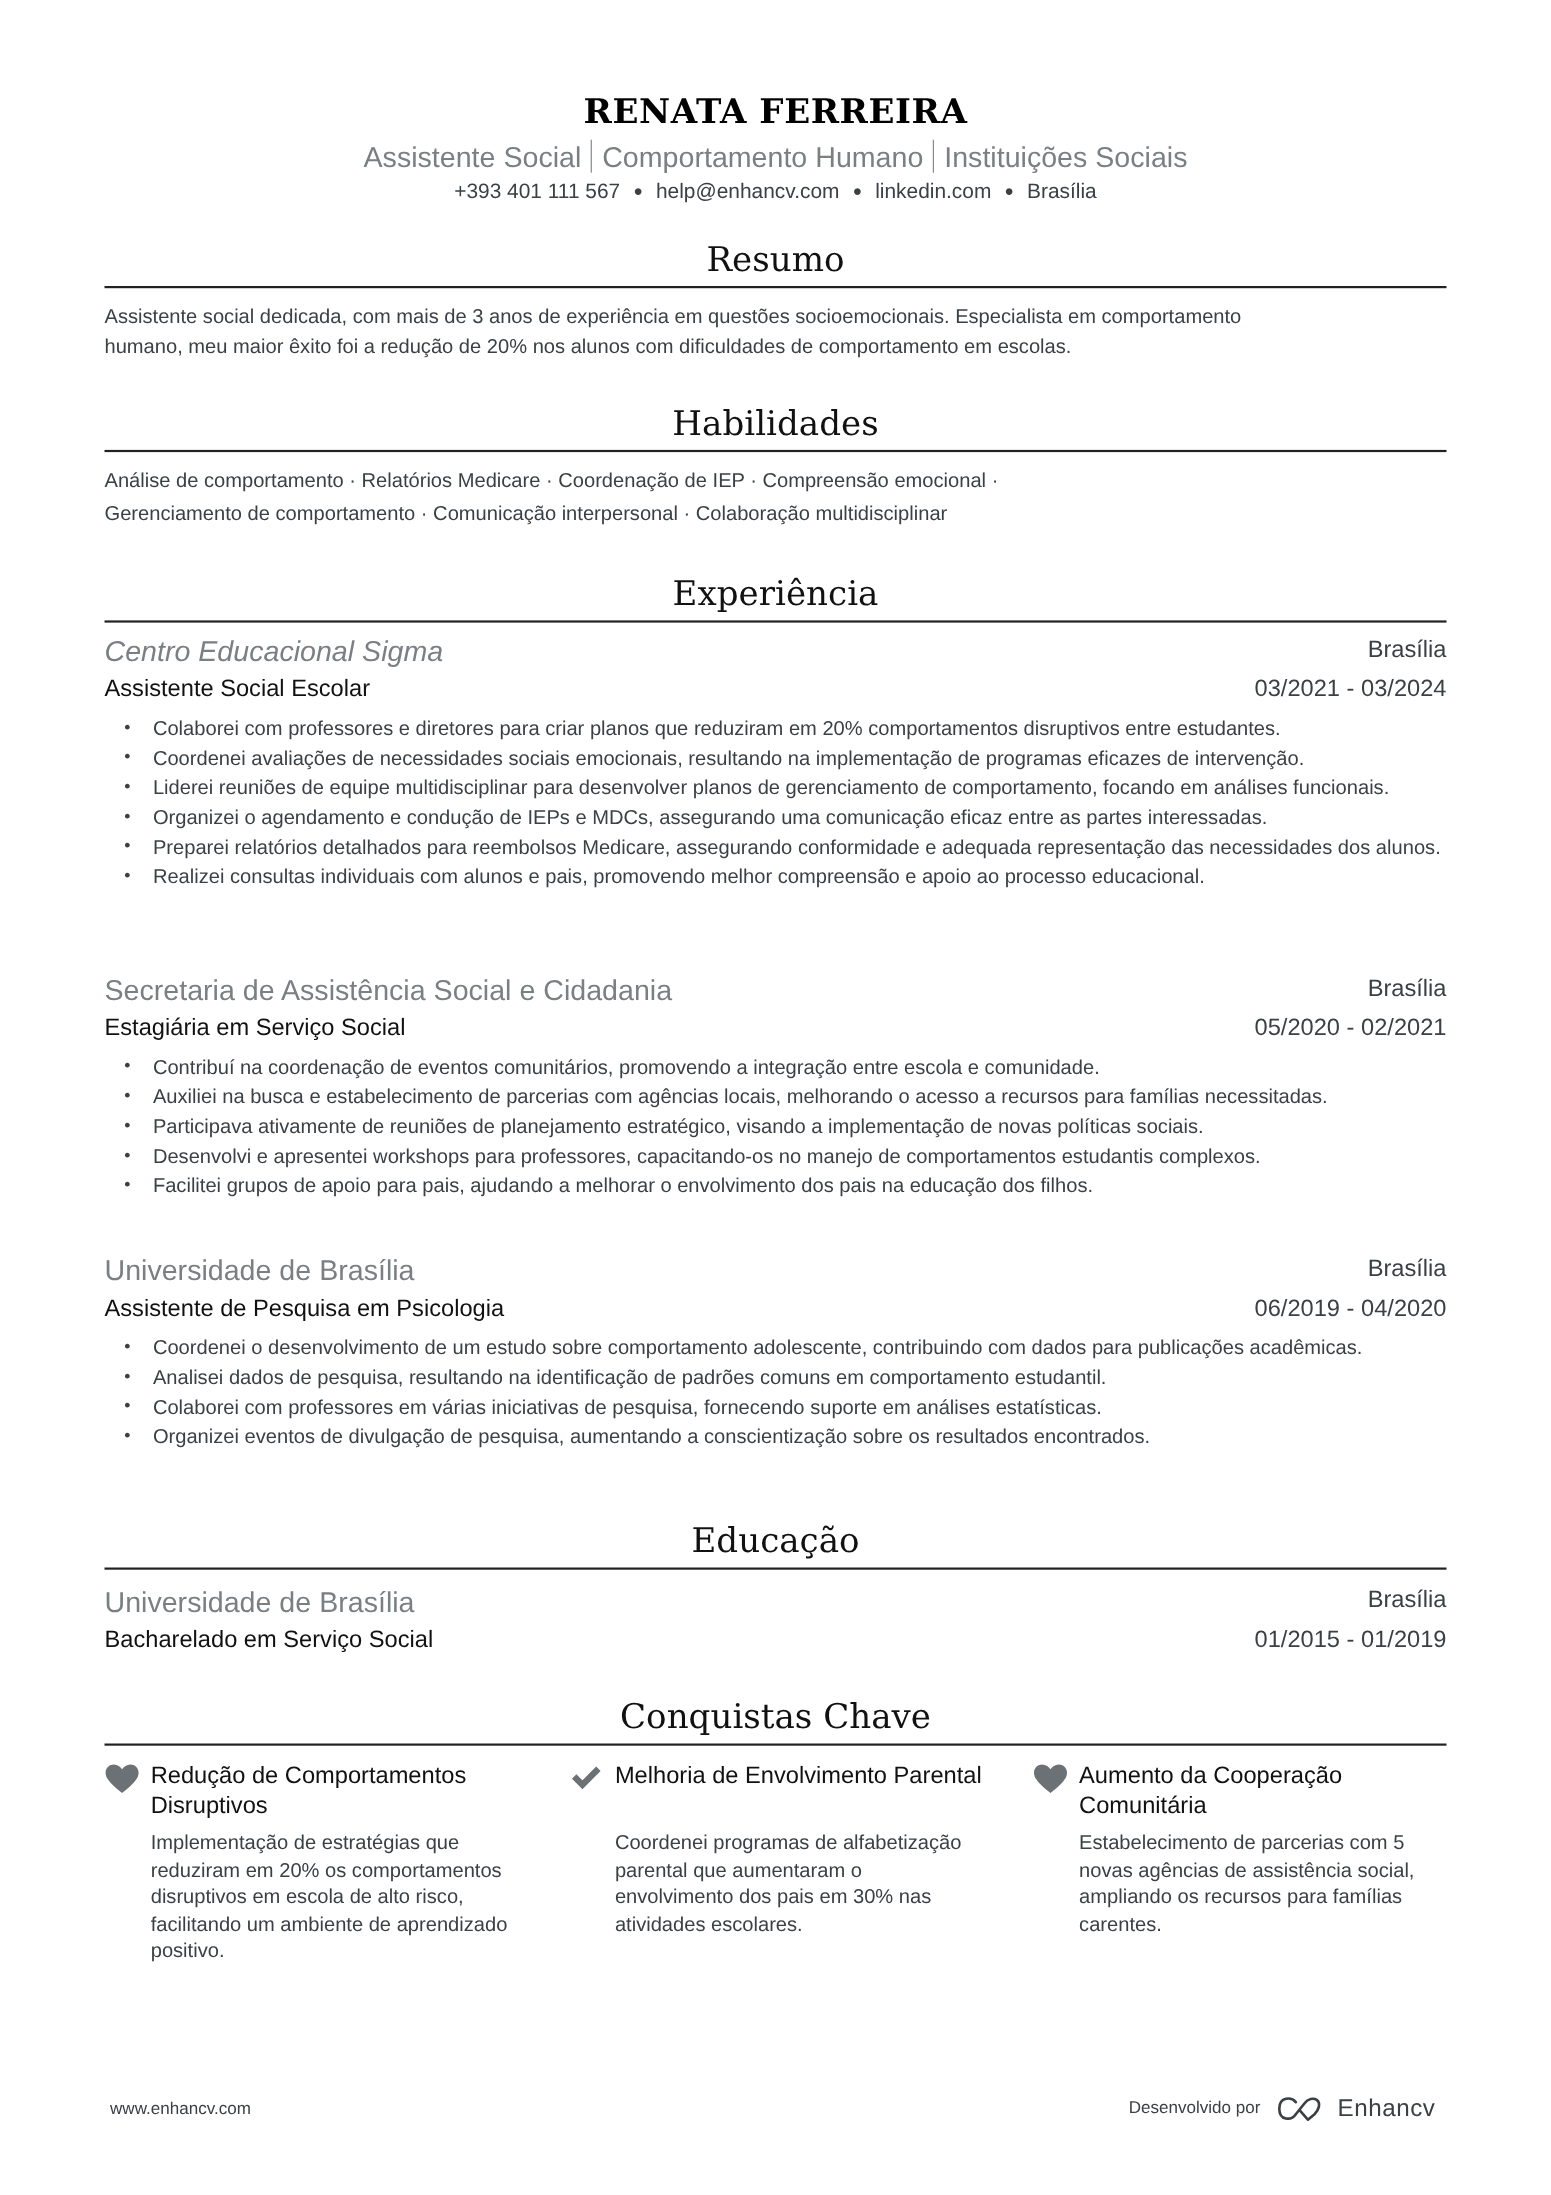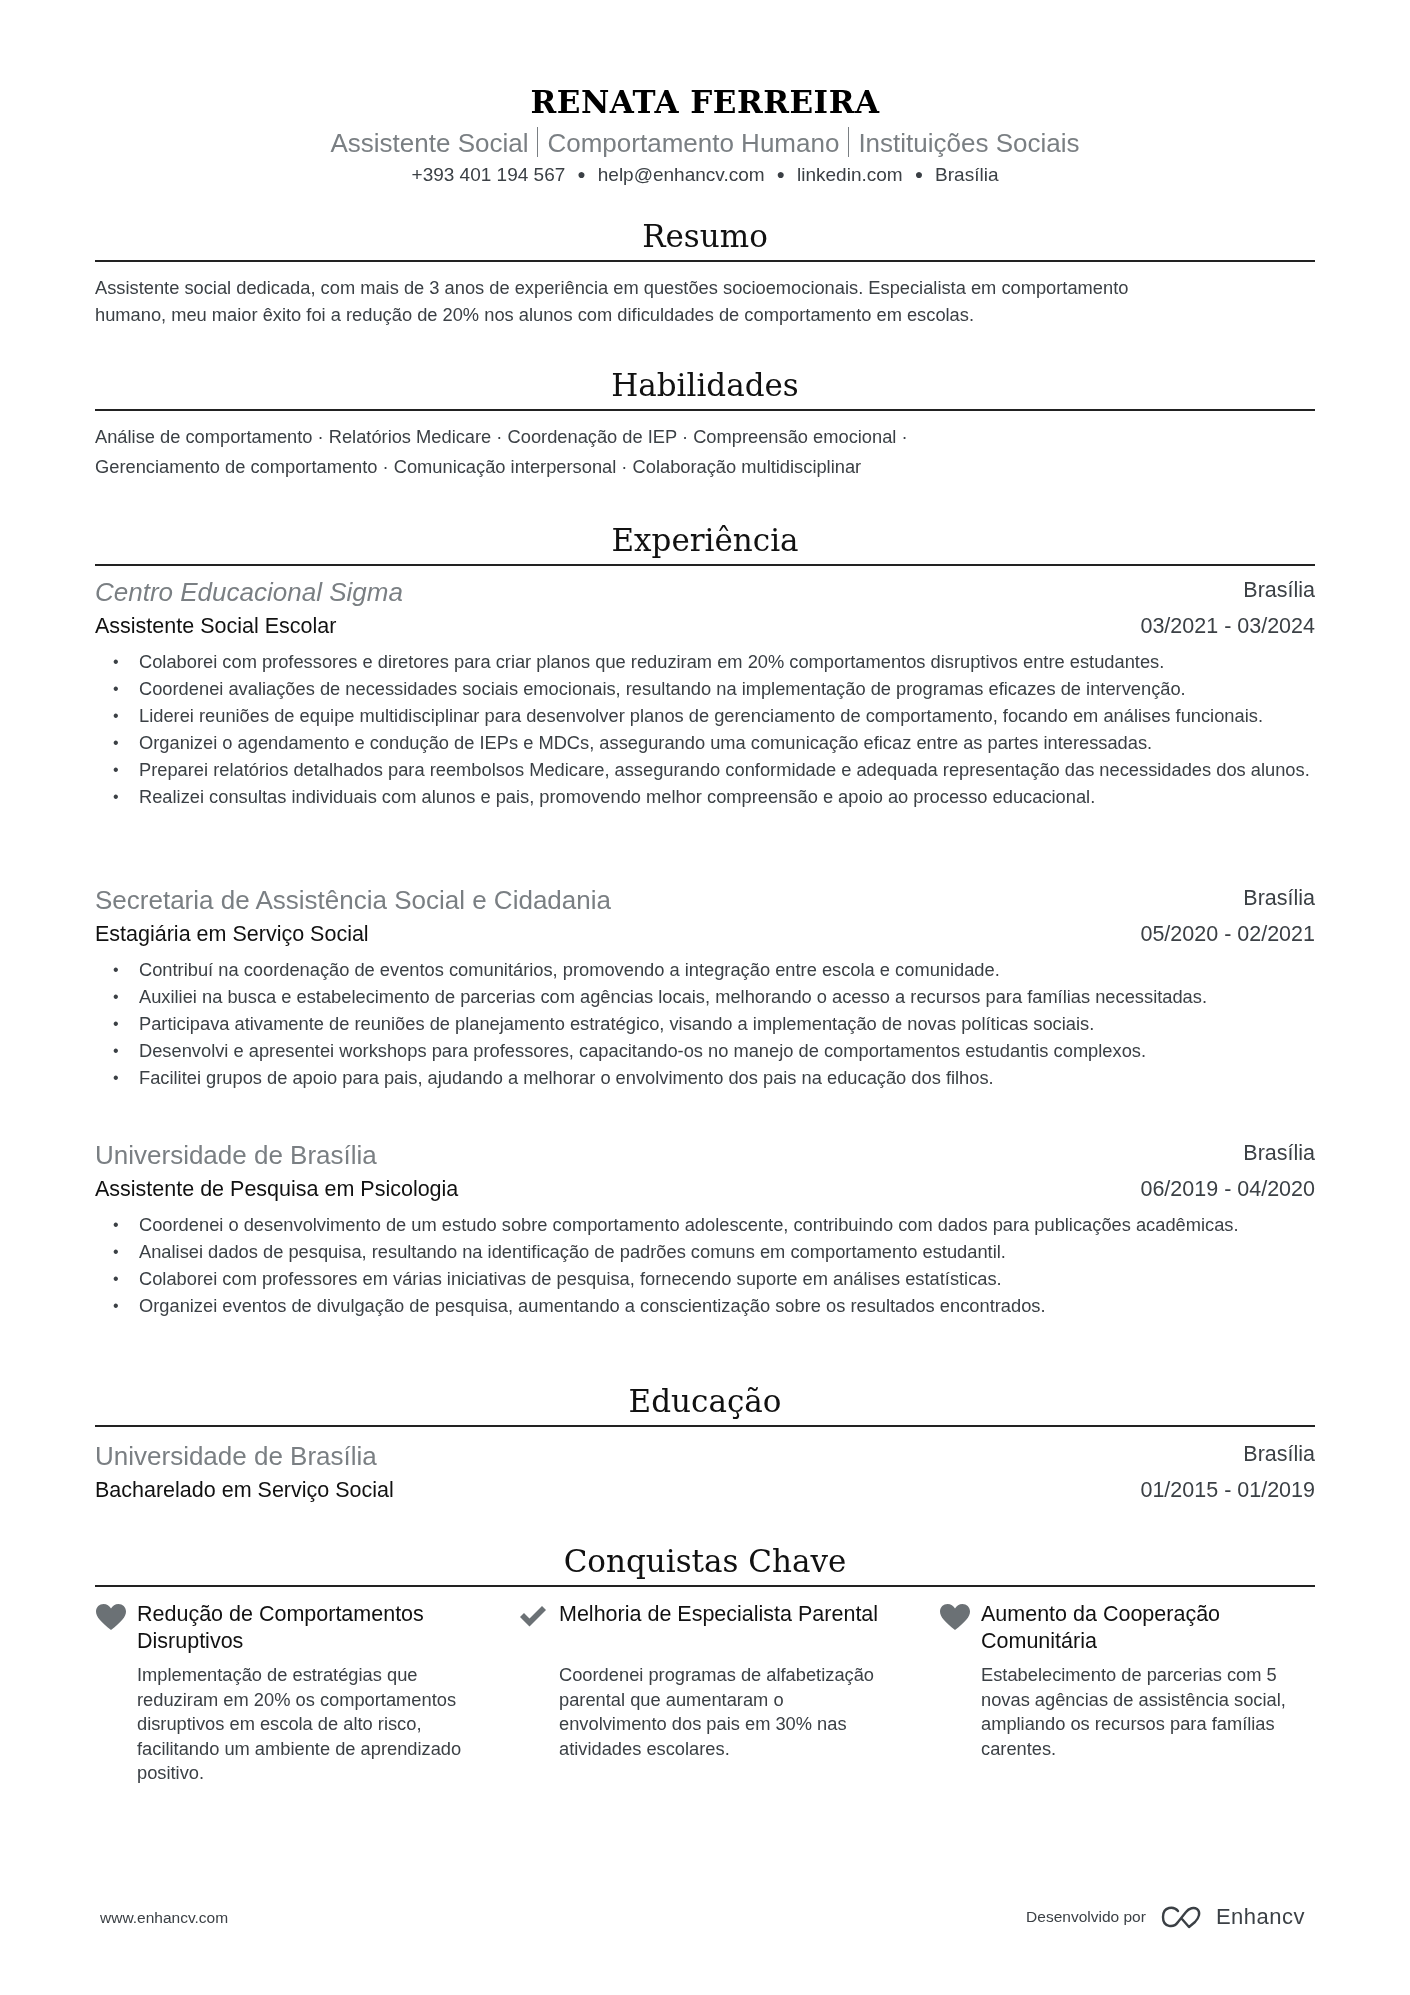--- a/index.html
+++ b/index.html
@@ -32,21 +32,21 @@
 </head>
 <body>
 
 <div class="page">
 
   <div class="name">RENATA FERREIRA</div>
   <div class="title">
     <span>Assistente Social</span><span class="sep"></span><span>Comportamento Humano</span><span class="sep"></span><span>Instituições Sociais</span>
   </div>
   <div class="contacts">
-    <span>+393 401 194 567</span><span class="dot">●</span><span>help@enhancv.com</span><span class="dot">●</span><span>linkedin.com</span><span class="dot">●</span><span>Brasília</span>
+    <span>+393 401 111 567</span><span class="dot">●</span><span>help@enhancv.com</span><span class="dot">●</span><span>linkedin.com</span><span class="dot">●</span><span>Brasília</span>
   </div>
 
   <div class="sec-head" style="top:218px;">Resumo</div>
   <div class="rule" style="top:260px;"></div>
   <div class="para" style="top:274px;">
     <div>Assistente social dedicada, com mais de 3 anos de experiência em questões socioemocionais. Especialista em comportamento</div>
     <div>humano, meu maior êxito foi a redução de 20% nos alunos com dificuldades de comportamento em escolas.</div>
   </div>
 
   <div class="sec-head" style="top:367px;">Habilidades</div>
@@ -110,21 +110,21 @@
       <path d="M16 27 C6 19 1 14 1 8.5 C1 4 4.5 1 8.5 1 C11.8 1 14.5 3 16 5.5 C17.5 3 20.2 1 23.5 1 C27.5 1 31 4 31 8.5 C31 14 26 19 16 27 Z" fill="#6b7175"></path>
     </svg>
     <div class="ach-title">Redução de Comportamentos Disruptivos</div>
     <div class="ach-desc">Implementação de estratégias que reduziram em 20% os comportamentos disruptivos em escola de alto risco, facilitando um ambiente de aprendizado positivo.</div>
   </div>
 
   <div class="ach" style="left:422px;">
     <svg class="icon" viewBox="0 0 32 28">
       <path d="M3 14 L7 10 L12.5 15.5 L25 3 L29 7 L12.5 23.5 Z" fill="#6b7175"></path>
     </svg>
-    <div class="ach-title">Melhoria de Especialista Parental</div>
+    <div class="ach-title">Melhoria de Envolvimento Parental</div>
     <div class="ach-desc">Coordenei programas de alfabetização parental que aumentaram o envolvimento dos pais em 30% nas atividades escolares.</div>
   </div>
 
   <div class="ach" style="left:844px;">
     <svg class="icon" viewBox="0 0 32 28">
       <path d="M16 27 C6 19 1 14 1 8.5 C1 4 4.5 1 8.5 1 C11.8 1 14.5 3 16 5.5 C17.5 3 20.2 1 23.5 1 C27.5 1 31 4 31 8.5 C31 14 26 19 16 27 Z" fill="#6b7175"></path>
     </svg>
     <div class="ach-title">Aumento da Cooperação Comunitária</div>
     <div class="ach-desc">Estabelecimento de parcerias com 5 novas agências de assistência social, ampliando os recursos para famílias carentes.</div>
   </div>

